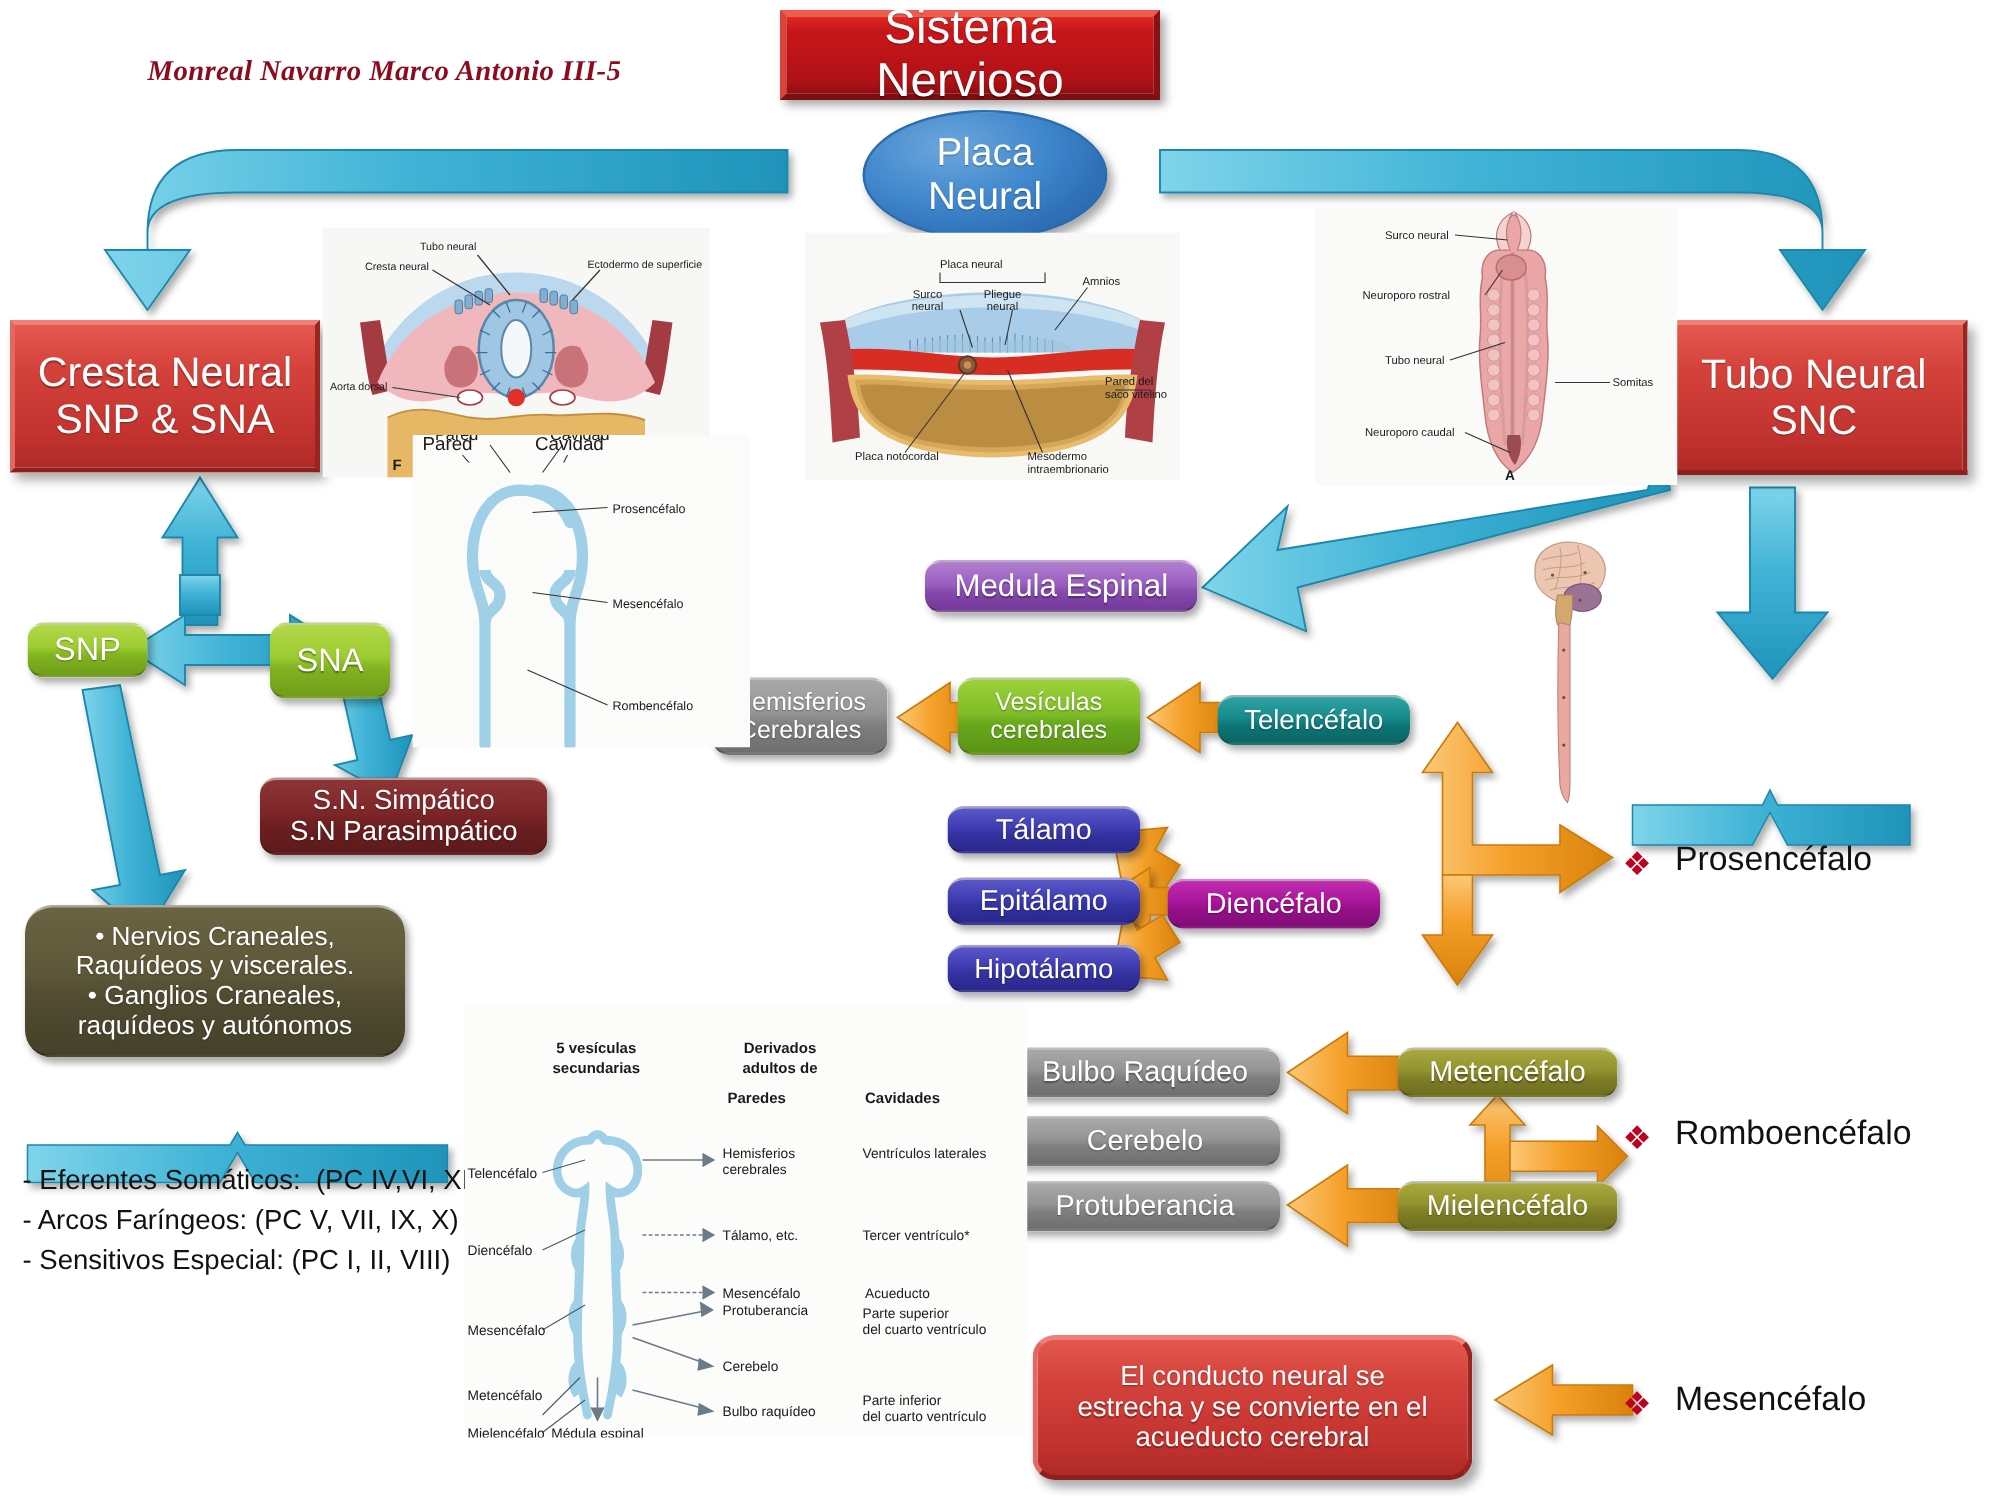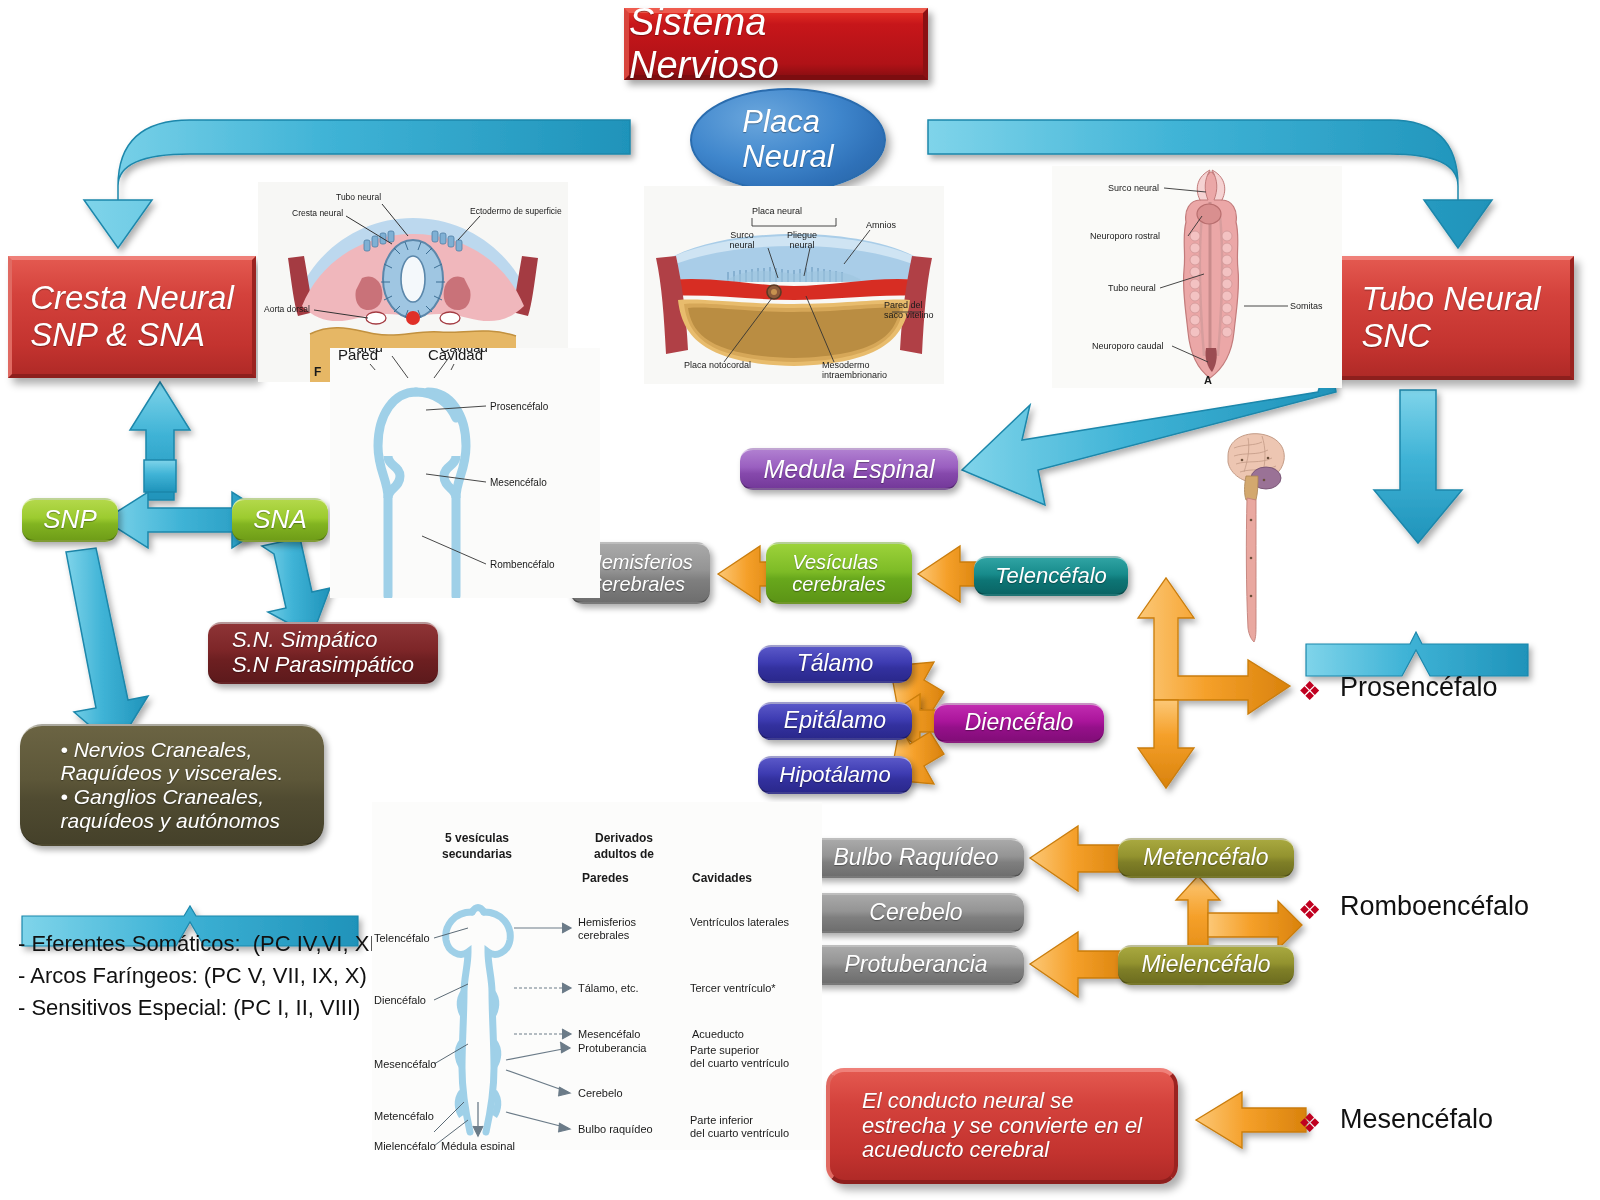--- a/index.html
+++ b/index.html
@@ -1,21 +1,21 @@
 <!DOCTYPE html>
 <html><head>
 <meta charset="utf-8">
 <style>
   html,body{margin:0;padding:0;background:#ffffff;}
   body{width:1600px;height:1200px;position:relative;overflow:hidden;
        font-family:"Liberation Sans","DejaVu Sans",sans-serif;}
   .canvas{position:absolute;left:0;top:0;width:1600px;height:1200px;}
   .node{position:absolute;box-sizing:border-box;display:flex;align-items:center;
-        justify-content:center;color:#fff;line-height:1.12;
-        text-shadow:0 1px 1px rgba(0,0,0,.35);font-style:italic;}
+        justify-content:center;text-align:center;color:#fff;line-height:1.12;
+        text-shadow:0 1px 1px rgba(0,0,0,.35);}
 
   
   .plate-red{
     background:linear-gradient(180deg,#e02a22 0%,#c7161a 18%,#b01217 82%,#8f0e12 100%);
     border-top:5px solid #ef5b4e;border-left:5px solid #d8443c;
     border-right:5px solid #8b1013;border-bottom:5px solid #7c0d10;
     box-shadow:4px 5px 7px rgba(0,0,0,.35);
   }
   .plate-red2{
     background:linear-gradient(180deg,#e3584f 0%,#d4423c 30%,#c3332f 75%,#b02a27 100%);
@@ -165,34 +165,35 @@
     <g filter="url(#sh)">
       <path d="M1198,876 L1220,900 L1208,900 L1208,954 L1220,954 L1198,978 L1176,954 L1188,954 L1188,900 L1176,900 Z" fill="url(#og1)" stroke="#c97c0a" stroke-width="1.3"></path>
       <path d="M1208,913 L1278,913 L1278,901 L1302,925 L1278,949 L1278,937 L1208,937 Z" fill="url(#og2)" stroke="#c97c0a" stroke-width="1.3"></path>
     </g>
 
     <g filter="url(#sh)">
       <path d="M1196,1120 L1242,1092 L1242,1108 L1306,1108 L1306,1132 L1242,1132 L1242,1148 Z" fill="url(#og2)" stroke="#c97c0a" stroke-width="1.3"></path>
     </g>
   </svg>
 
+  <div class="author" style="left:118px;top:44px;">Monreal Navarro Marco Antonio III-5</div>
 
   <div class="node plate-red" style="left:624px;top:8px;width:304px;height:72px;font-size:38px;">Sistema Nervioso</div>
 
   <div class="node ellipse-blue" style="left:690px;top:88px;width:196px;height:104px;font-size:31px;white-space:pre-line;">Placa
 Neural</div>
 
   <div class="node plate-red2" style="left:8px;top:256px;width:248px;height:122px;font-size:33px;white-space:pre-line;">Cresta Neural
 SNP &amp; SNA</div>
 
   <div class="node plate-red2" style="left:1328px;top:256px;width:246px;height:124px;font-size:33px;white-space:pre-line;">Tubo Neural
 SNC</div>
 
   <div class="node pill g-green" style="left:22px;top:498px;width:96px;height:44px;font-size:26px;">SNP</div>
-  <div class="node pill g-green" style="left:232px;top:498px;width:96px;height:44px;font-size:26px;">SNA</div>
+  <div class="node pill g-green" style="left:216px;top:498px;width:96px;height:61px;font-size:26px;">SNA</div>
 
   <div class="node pill g-darkred" style="left:208px;top:622px;width:230px;height:62px;font-size:22px;white-space:pre-line;">S.N. Simpático
 S.N Parasimpático</div>
 
   <div class="node pill g-darkolive" style="left:20px;top:724px;width:304px;height:122px;font-size:21px;white-space:pre-line;border-radius:22px;">•   Nervios Craneales,
 Raquídeos y viscerales.
 •   Ganglios Craneales,
 raquídeos y autónomos</div>
 
   <div class="leftlist" style="left:18px;top:928px;">- Eferentes Somáticos:  (PC IV,VI, XII, III)

